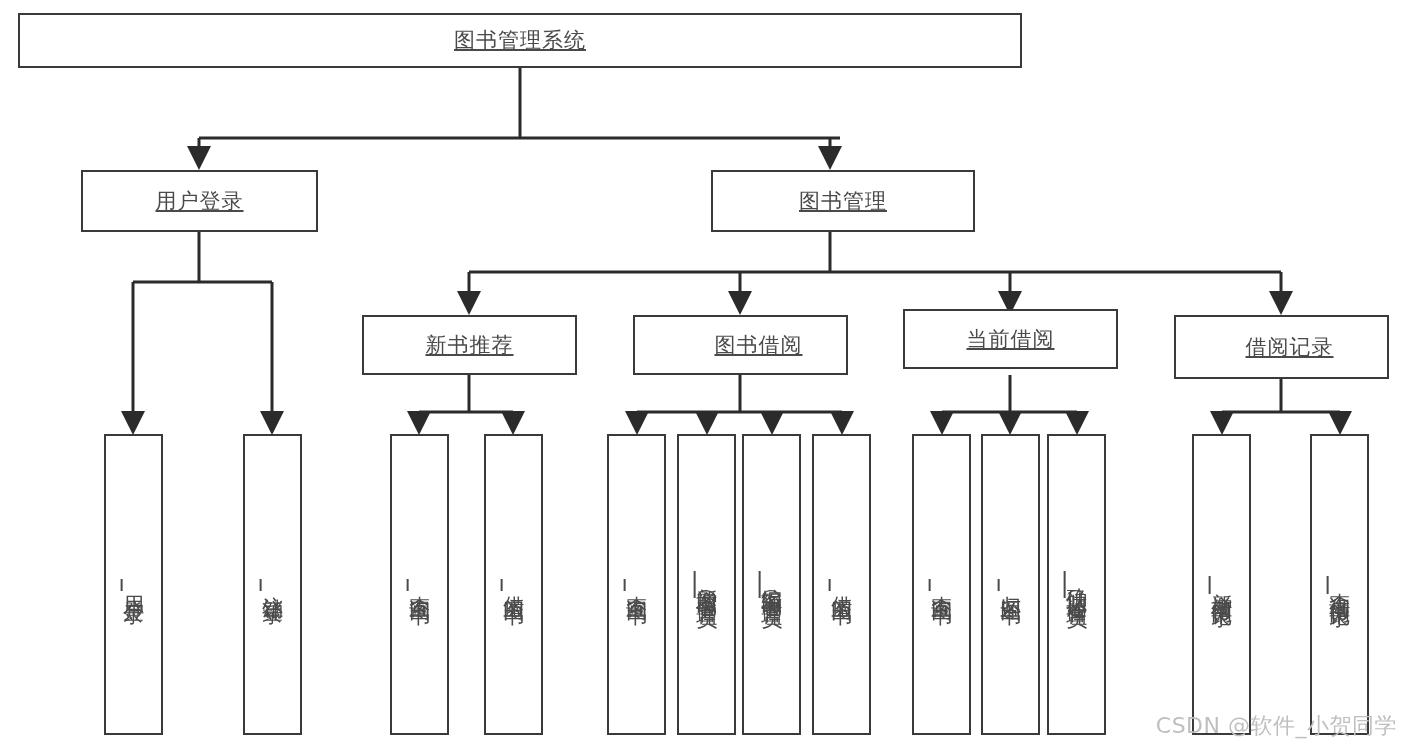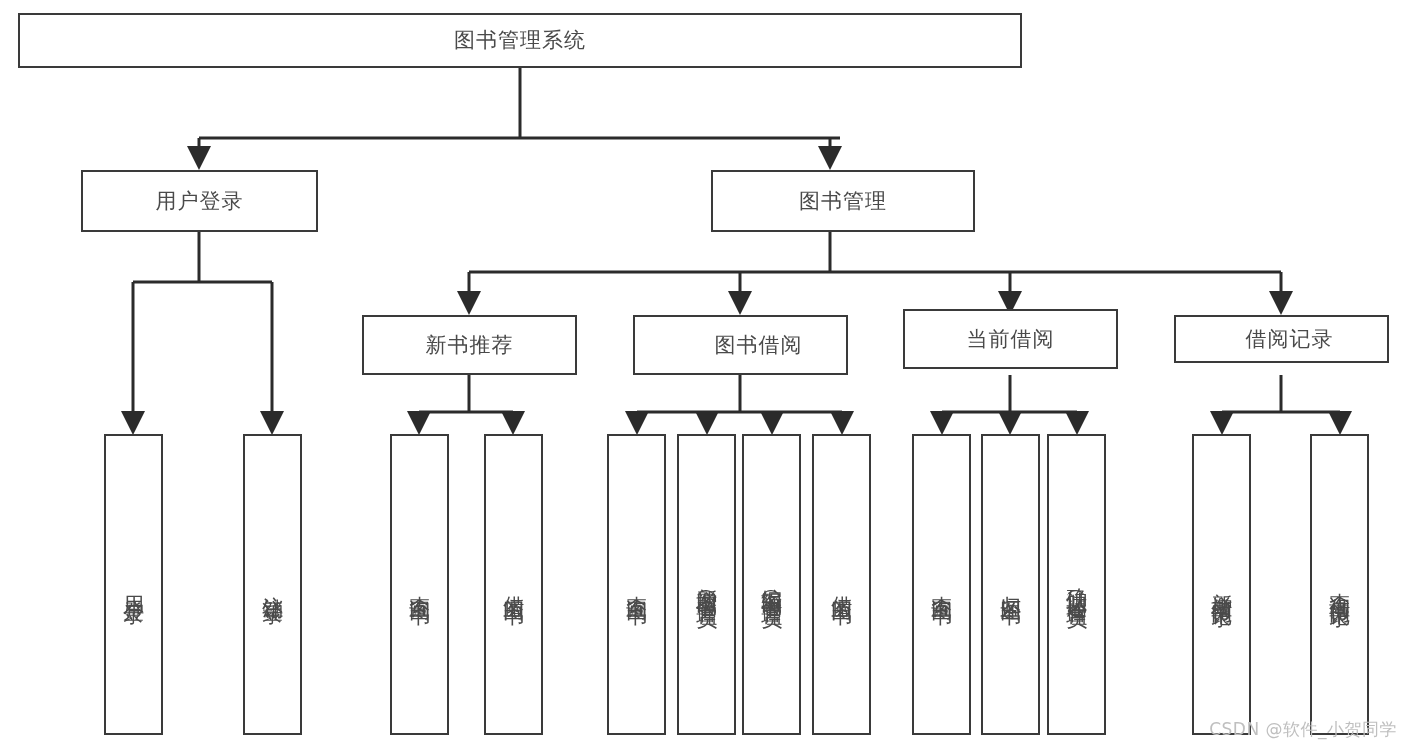--- a/index.html
+++ b/index.html
@@ -21,40 +21,41 @@
     align-items:center;
     justify-content:center;
   }
   .node-label{
     color:#4a4a4a;
     font-size:21px;
     line-height:1.25;
     letter-spacing:1px;
     white-space:nowrap;
     text-align:center;
+    text-decoration:underline;
   }
   .node-box.vertical{
     align-items:center;
     justify-content:center;
     padding:4px 0;
   }
   .node-box.vertical .node-label{
     writing-mode:vertical-rl;
     text-orientation:upright;
     white-space:normal;
     letter-spacing:3px;
     font-size:21px;
     max-height:100%;
   }
   #watermark{
     position:absolute;
     right:8px;
     bottom:6px;
     color:#bfbfbf;
-    font-size:17px;
+    font-size:22px;
     letter-spacing:0.5px;
     white-space:nowrap;
     user-select:none;
   }
 </style>
 </head>
 <body>
 
 <div id="diagram-root">
 
@@ -121,21 +122,21 @@
 
   <div class="node-box" style="left:362px;top:315px;width:215px;height:60px;">
     <span class="node-label">新书推荐</span>
   </div>
   <div class="node-box" style="left:633px;top:315px;width:215px;height:60px;padding-left:36px;">
     <span class="node-label">图书借阅</span>
   </div>
   <div class="node-box" style="left:903px;top:309px;width:215px;height:60px;">
     <span class="node-label">当前借阅</span>
   </div>
-  <div class="node-box" style="left:1174px;top:315px;width:215px;height:48px;padding-left:16px;">
+  <div class="node-box" style="left:1174px;top:315px;width:215px;height:64px;padding-left:16px;">
     <span class="node-label">借阅记录</span>
   </div>
 
   <div class="node-box vertical" style="left:104px;top:434px;width:59px;height:301px;">
     <span class="node-label">用户登录</span>
   </div>
   <div class="node-box vertical" style="left:243px;top:434px;width:59px;height:301px;">
     <span class="node-label">注销登录</span>
   </div>
 

